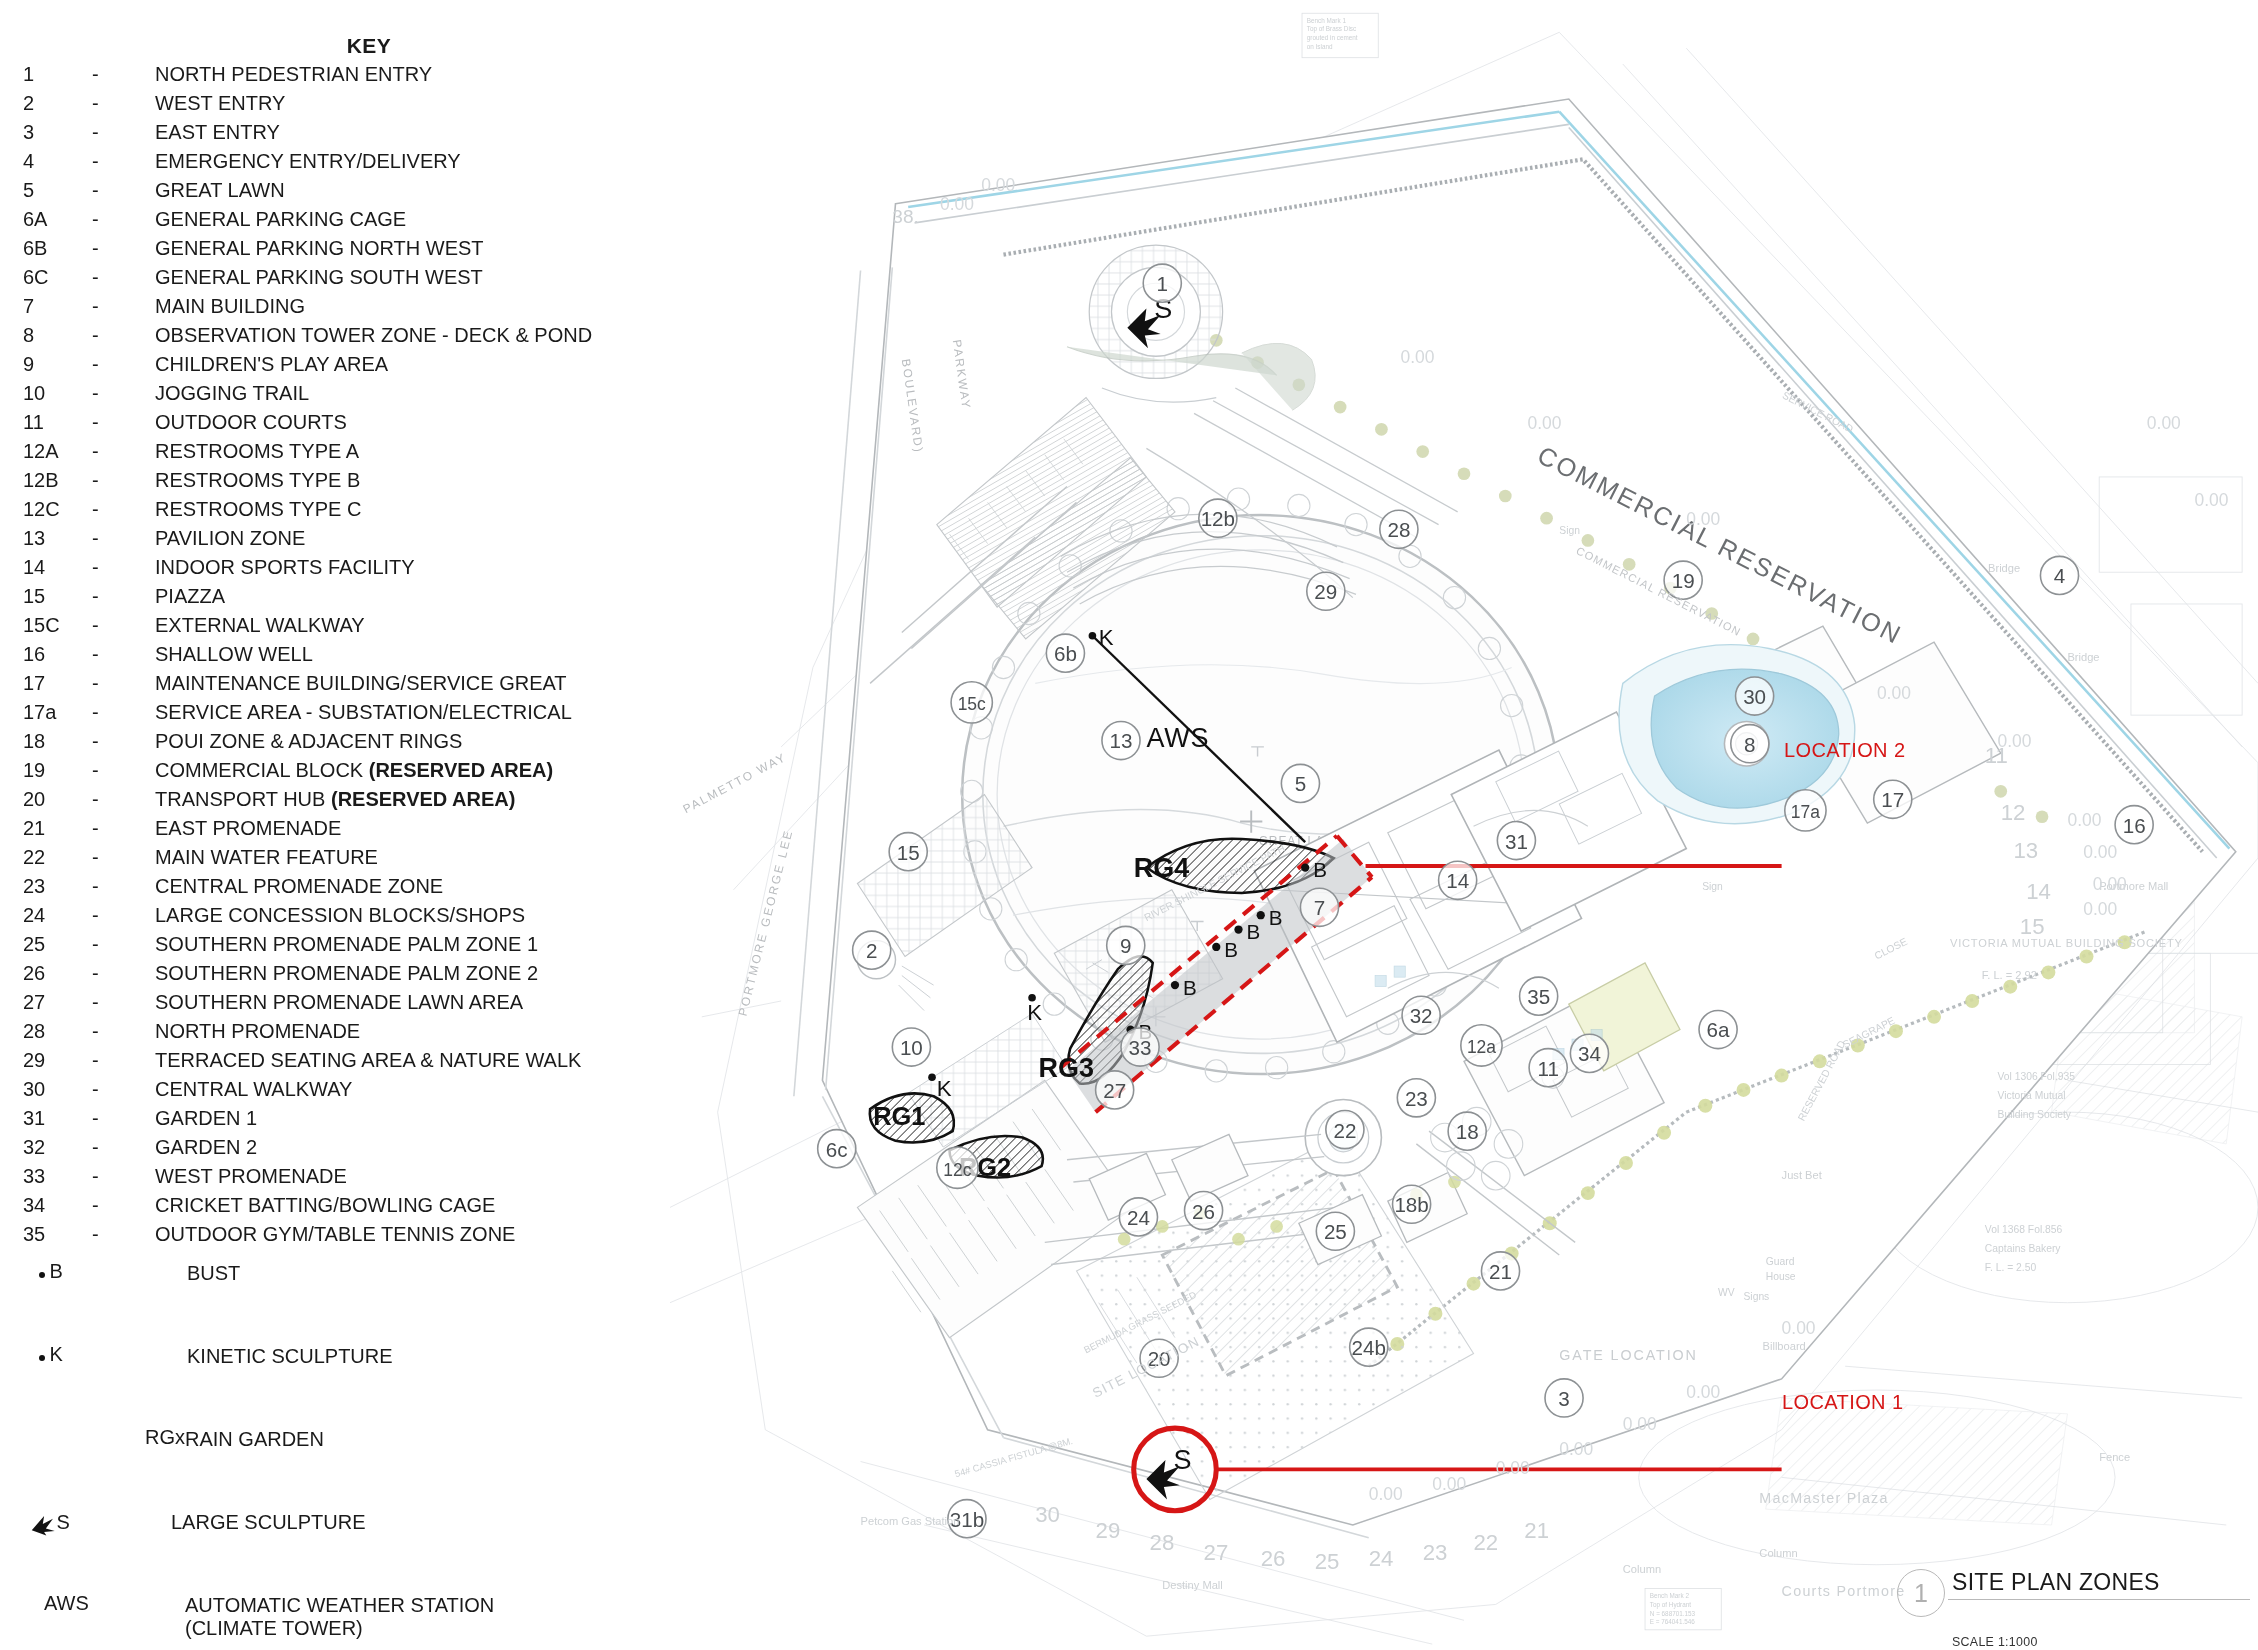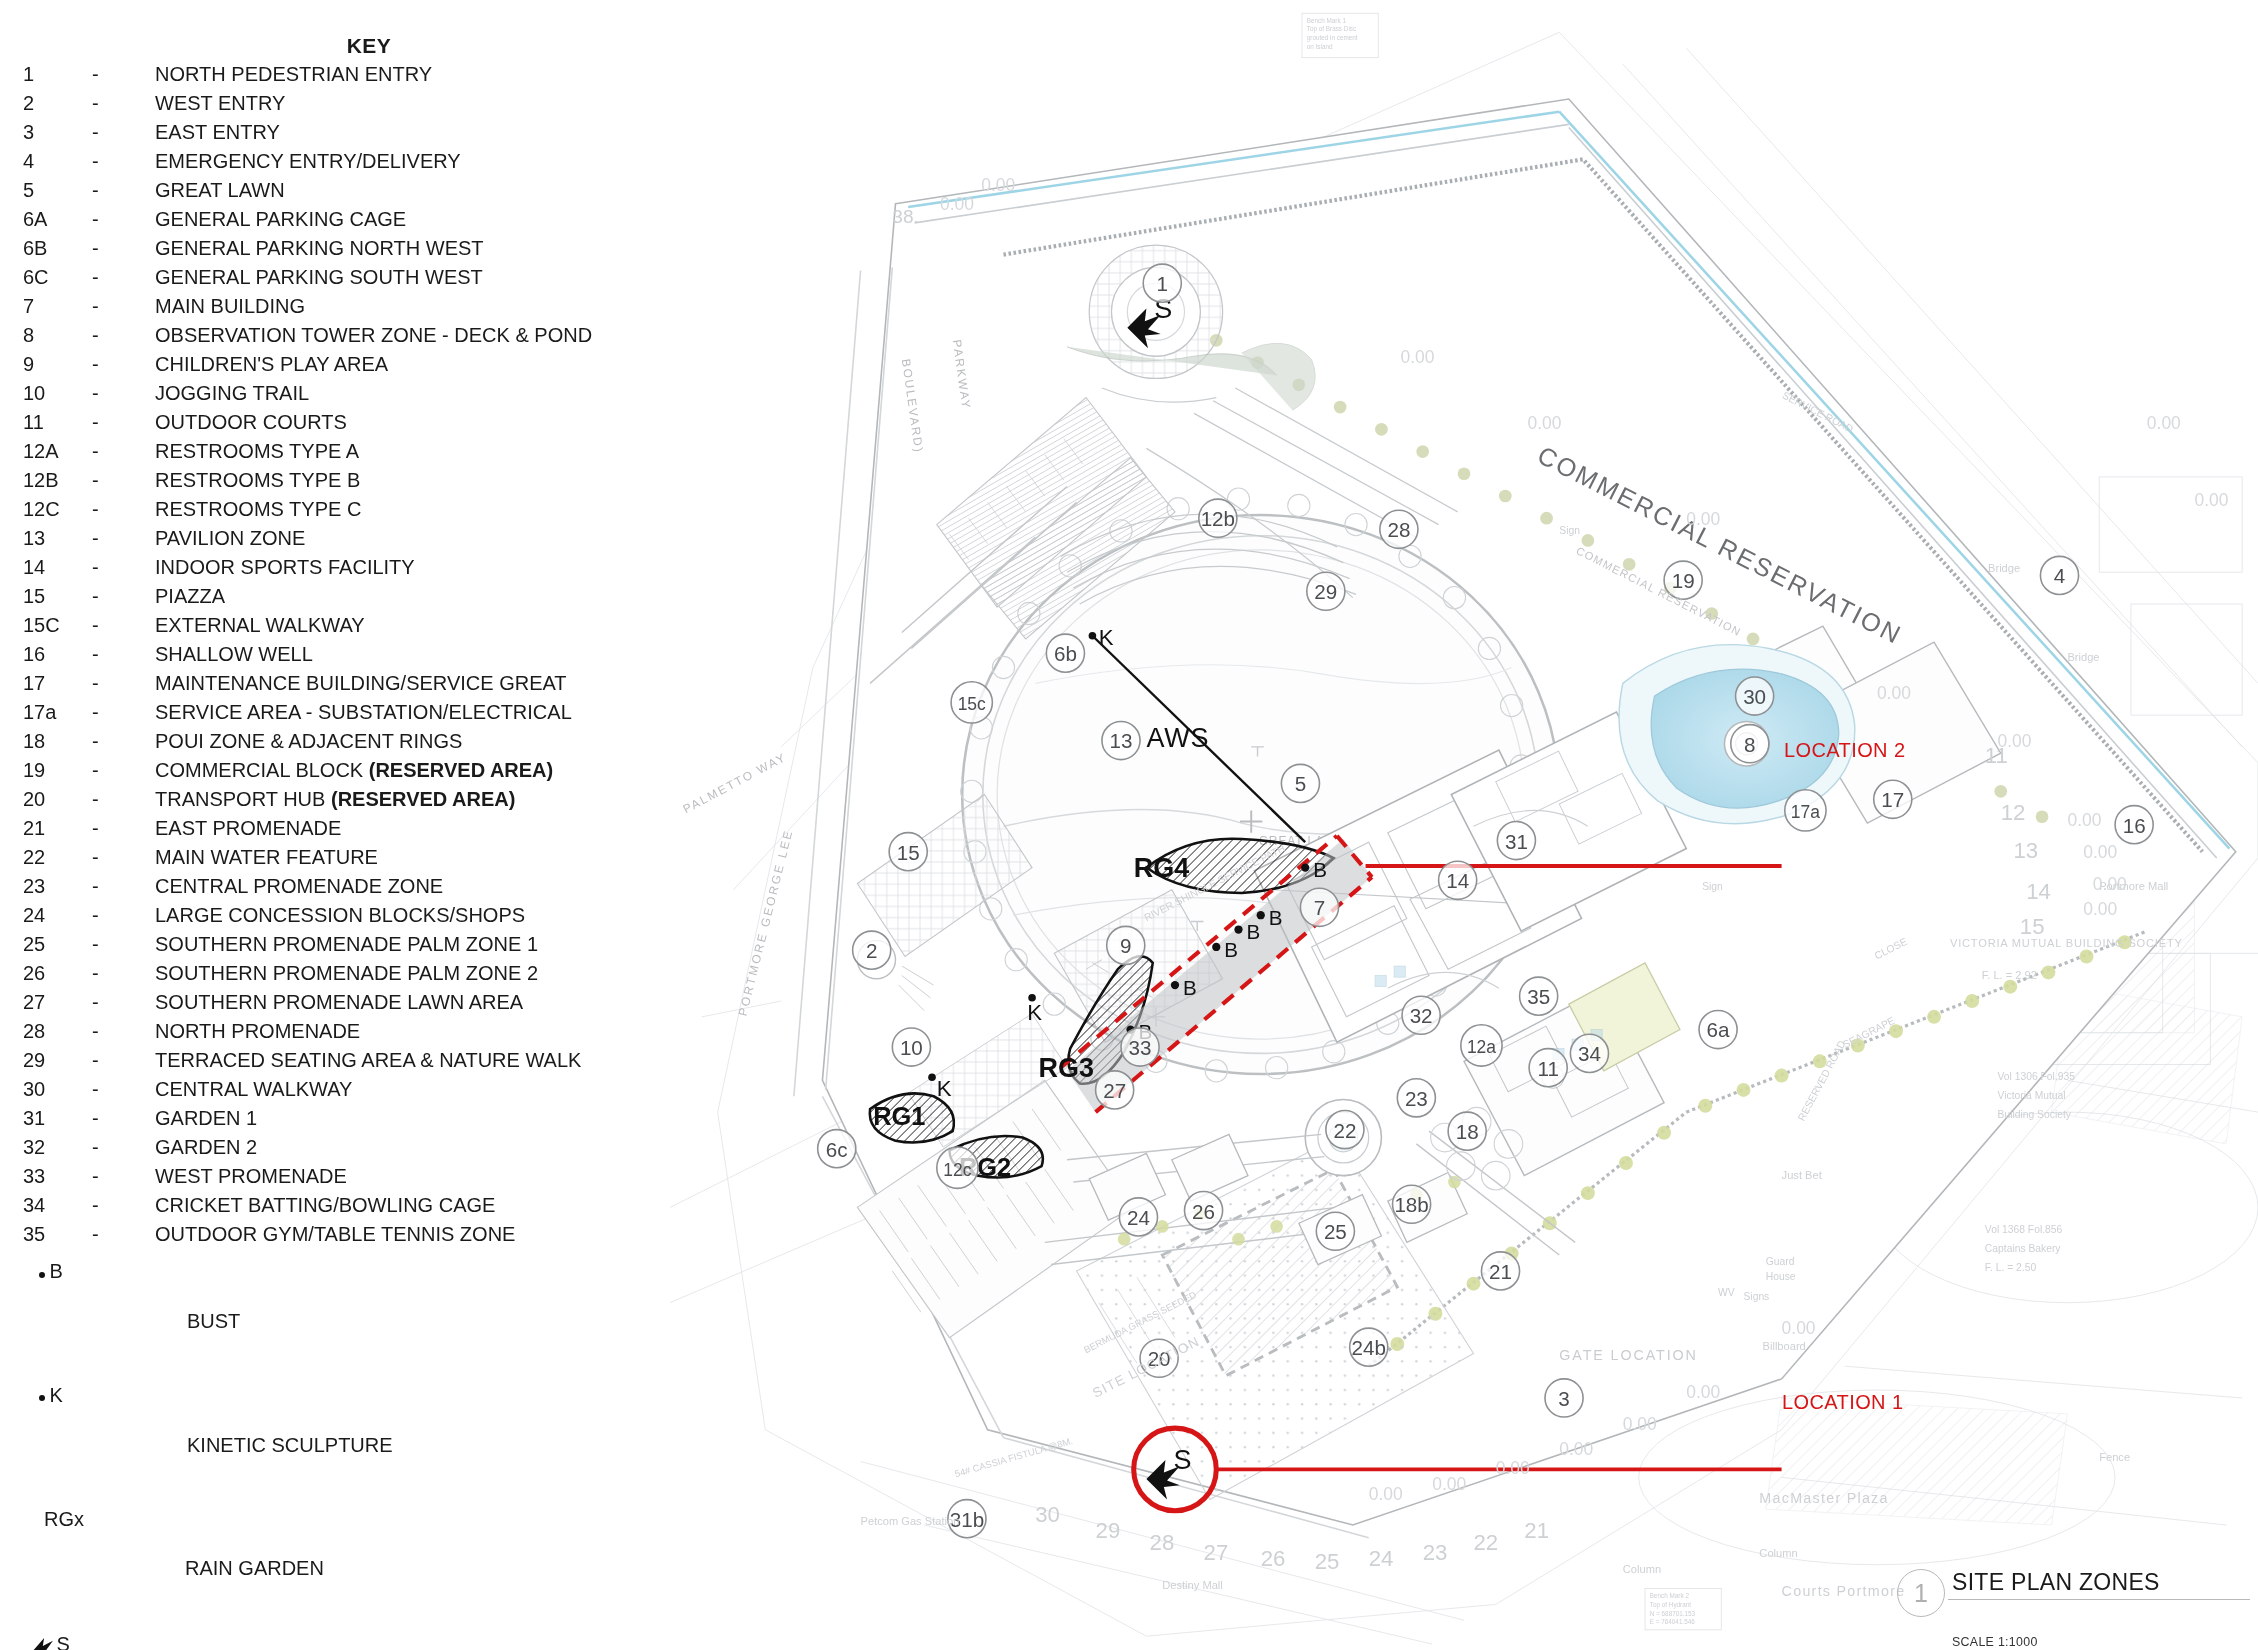--- a/index.html
+++ b/index.html
@@ -37,21 +37,21 @@
   #sym-list{
     position:absolute;left:23px;top:1260px;width:706px;
   }
   .sym-row{
     position:relative;display:flex;align-items:flex-start;
     font-size:20px;white-space:nowrap;
   }
   .sym-mark{
     width:141px;flex:0 0 141px;position:relative;height:32px;
   }
-  .sym-text{flex:1 1 auto;padding-top:1.8px;margin-top:48px;}
+  .sym-text{flex:1 1 auto;padding-top:1.8px;}
   .sym-text .sub{display:block;}
 
   .dotmark{position:relative;display:inline-block;padding-left:3.5px;}
   .dotmark .dt{
     position:absolute;left:-7px;top:11.5px;width:6.2px;height:6.2px;
     border-radius:50%;background:#111;
   }
 
   
   #drawing{
@@ -308,21 +308,21 @@
   <div id="sym-list">
       <div class="sym-row" style="margin-top: 0px;">
         <div class="sym-mark" style="padding-left: 23px;"><span class="dotmark"><span class="dt"></span><span>B</span></span></div>
         <div class="sym-text"><span>BUST</span></div>
       </div>
       <div class="sym-row" style="margin-top: 51px;">
         <div class="sym-mark" style="padding-left: 23px;"><span class="dotmark"><span class="dt"></span><span>K</span></span></div>
         <div class="sym-text"><span>KINETIC SCULPTURE</span></div>
       </div>
       <div class="sym-row" style="margin-top: 51px;">
-        <div class="sym-mark" style="padding-left: 21px;"><span>RGx</span></div>
+        <div class="sym-mark" style="padding-left: 21px; text-align: right;"><span>RGx</span></div>
         <div class="sym-text"><span>RAIN GARDEN</span></div>
       </div>
       <div class="sym-row" style="margin-top: 51px;">
         <div class="sym-mark" style="padding-left: 7px;"><svg width="30" height="26.5" viewBox="0 0 34 30" style="vertical-align: middle;">
             <path d="M2 24 L16 8 L14.5 17 L26 11 L18 22 L28 25 L16 26 L18.5 30 Z" fill="#111"></path>
           </svg><span style="font-size: 20px; margin-left: -3.5px; vertical-align: middle;">S</span></div>
         <div class="sym-text"><span>LARGE SCULPTURE</span></div>
       </div>
       <div class="sym-row" style="margin-top: 51px;">
         <div class="sym-mark" style="padding-left: 21px;"><span>AWS</span></div>

